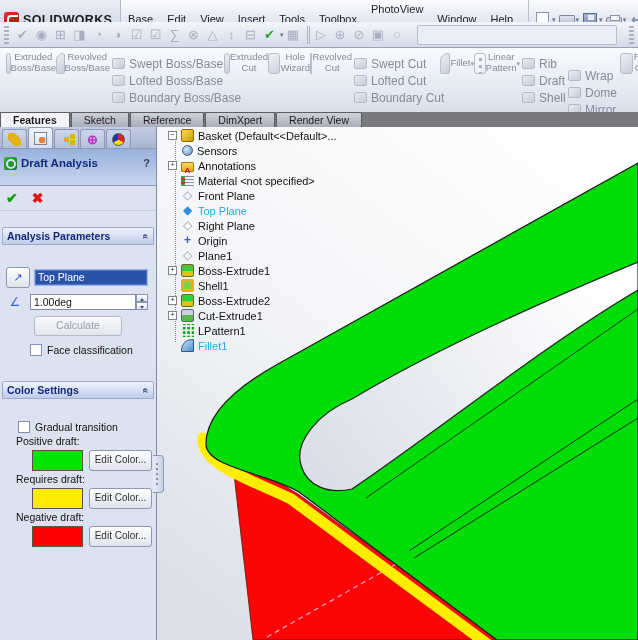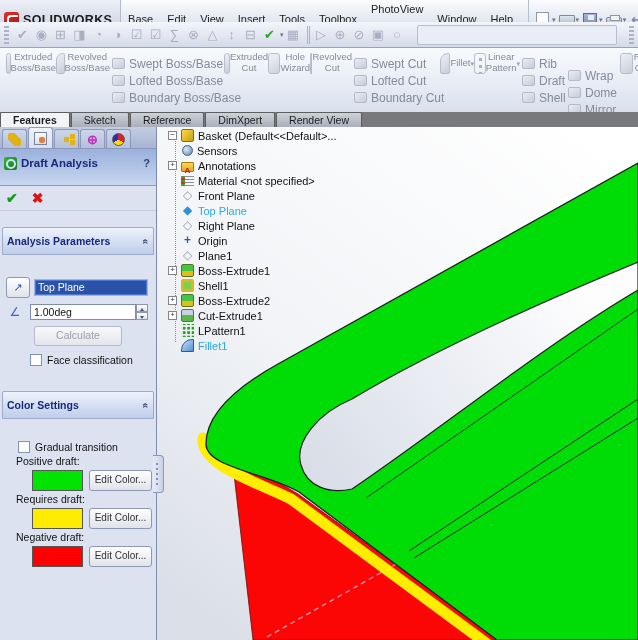--- a/index.html
+++ b/index.html
@@ -146,21 +146,21 @@
     border-radius:2px;margin-right:4px;position:relative;}
   .da-icon::after{content:"";position:absolute;left:2px;top:2px;width:6px;height:6px;
     border:2px solid #cfe2ff;border-radius:50%;}
   .phead-title{font-size:11.5px;font-weight:bold;color:#15297c;flex:1;}
   .phelp{font-size:11px;font-weight:bold;color:#33406e;padding-right:2px;}
   .okrow{height:24px;display:flex;align-items:center;gap:14px;padding-left:6px;
     border-bottom:1px solid #c3cbde;}
   .ok{color:#12a012;font-size:14px;font-weight:bold;}
   .cancel{color:#de1212;font-size:14px;font-weight:bold;}
   .group{margin-top:5px;}
-  .ghead{height:28px;margin:16px 2px;background:linear-gradient(#eef3fc,#bfcdea);
+  .ghead{height:18px;margin:16px 2px;background:linear-gradient(#eef3fc,#bfcdea);
     border:1px solid #9daccc;border-radius:2px 2px 0 0;display:flex;align-items:center;
     padding:0 4px;box-sizing:border-box;}
   .ghead-title{font-size:10.5px;font-weight:bold;color:#15297c;flex:1;}
   .gchev{display:inline-block;transform:rotate(90deg);color:#33406e;font-size:10px;font-weight:bold;}
   .gbody{padding:6px 4px 7px;}
   .frow{display:flex;align-items:center;margin-bottom:6px;}
   .selbtn{width:22px;height:19px;border:1px solid #8e98b5;border-radius:3px;
     background:linear-gradient(#ffffff,#dfe3ea);text-align:center;line-height:18px;
     font-size:11px;color:#2255cc;margin:0 4px 0 2px;}
   .fico{width:22px;text-align:center;font-size:12px;color:#3366cc;margin-right:4px;}

